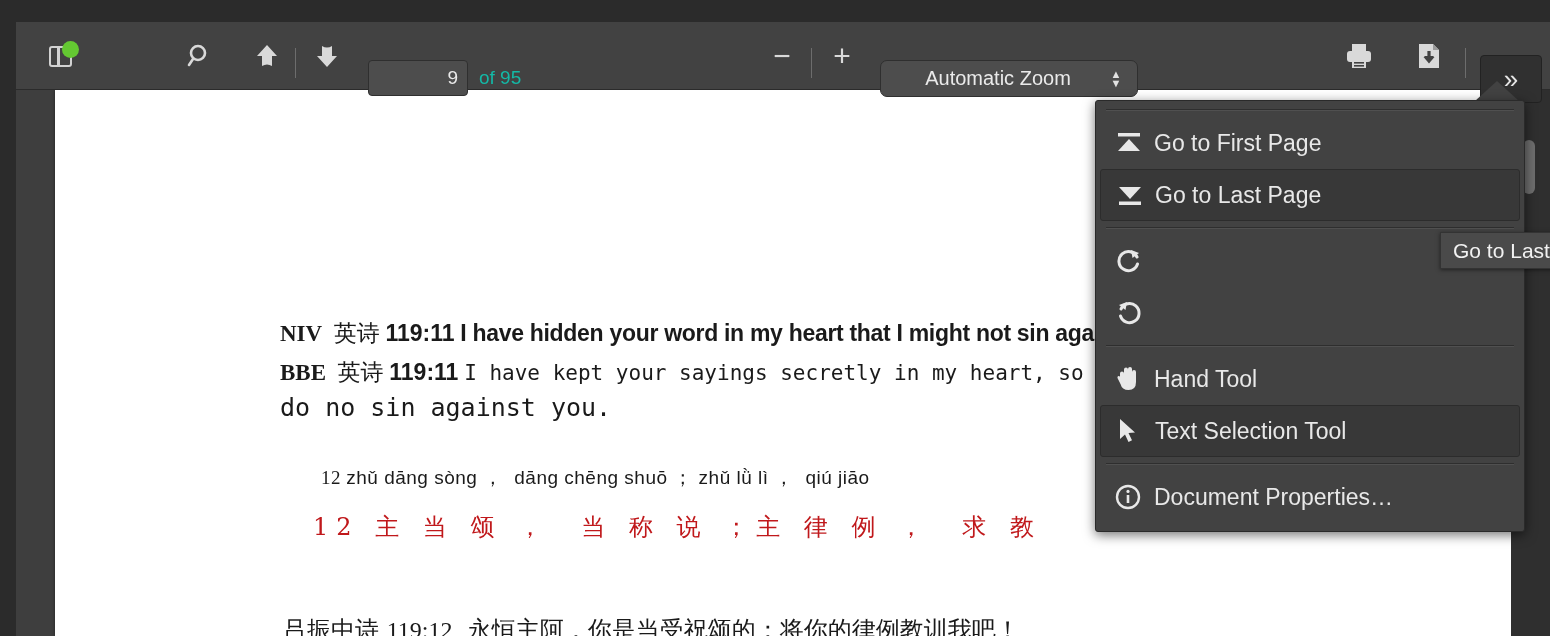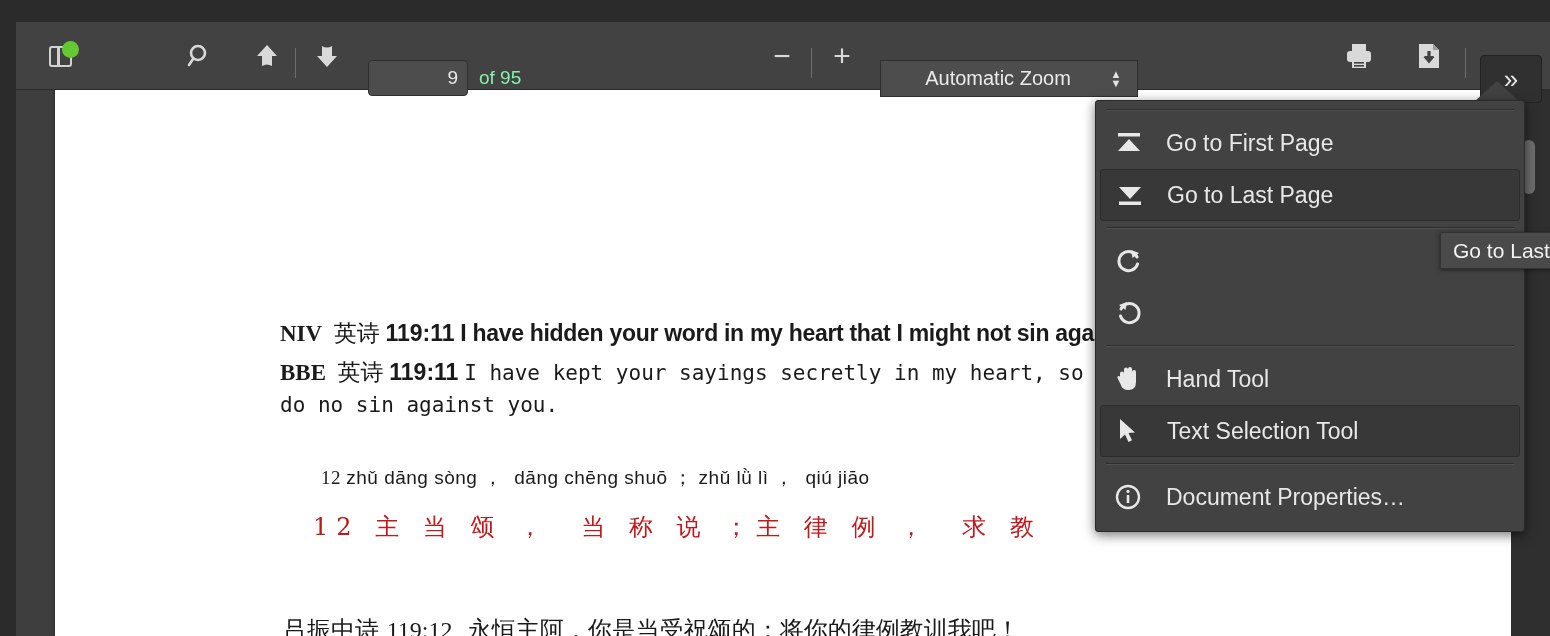--- a/index.html
+++ b/index.html
@@ -97,35 +97,35 @@
     font-size: 19px;
     text-align: right;
     padding: 0 9px 0 4px;
     box-sizing: border-box;
     font-family: "Liberation Sans", sans-serif;
     outline: none;
   }
   #page-count-label {
     position: absolute;
     left: 463px; top: 45px;
-    color: #86efac;
+    color: #14b8a6;
     font-size: 19px;
     white-space: nowrap;
   }
 
   #zoom-out-button { left: 744px; width: 44px; font-size: 30px; }
   #zoom-in-button { left: 804px; width: 44px; font-size: 30px; }
 
   #zoom-select-wrap {
     position: absolute;
     left: 864px; top: 38px;
     width: 258px; height: 37px;
     background: #4d4d4d;
     border: 1.5px solid #2f2f2f;
-    border-radius: 0;
+    border-radius: 7px;
     box-sizing: border-box;
     display: flex;
     align-items: center;
   }
   #zoom-select-label {
     flex: 1;
     text-align: center;
     color: #eaeaea;
     font-size: 20px;
     padding-left: 14px;
@@ -221,21 +221,21 @@
   #line-bbe {
     left: 225px; top: 267px;
     font-size: 23px;
   }
   #line-bbe .vtag { font-weight: bold; }
   #line-bbe .eng { font-family: "DejaVu Sans Mono", monospace; font-size: 21px; }
 
   #line-bbe-cont {
     left: 225px; top: 303px;
     font-family: "DejaVu Sans Mono", monospace;
-    font-size: 21px;
+    font-size: 25px;
   }
 
   #line-pinyin {
     left: 266px; top: 375px;
     font-size: 19px;
     letter-spacing: 0.5px;
   }
 
   #line-verse-cn {
     left: 258px; top: 421px;
@@ -290,21 +290,21 @@
     border: 1px solid #2c2c2c;
   }
   .menu-icon {
     width: 40px;
     display: inline-flex;
     align-items: center;
     justify-content: flex-start;
     flex: none;
     color: #e8e8e8;
   }
-  .menu-label { white-space: nowrap; margin-left: 12px; }
+  .menu-label { white-space: nowrap; }
   .menu-divider {
     height: 1px;
     background: #2e2e2e;
     margin: 6px 10px 6px 10px;
     border-bottom: 1px solid #505050;
   }
   .menu-divider.top { margin-top: 2px; }
 
   
   #tooltip {

